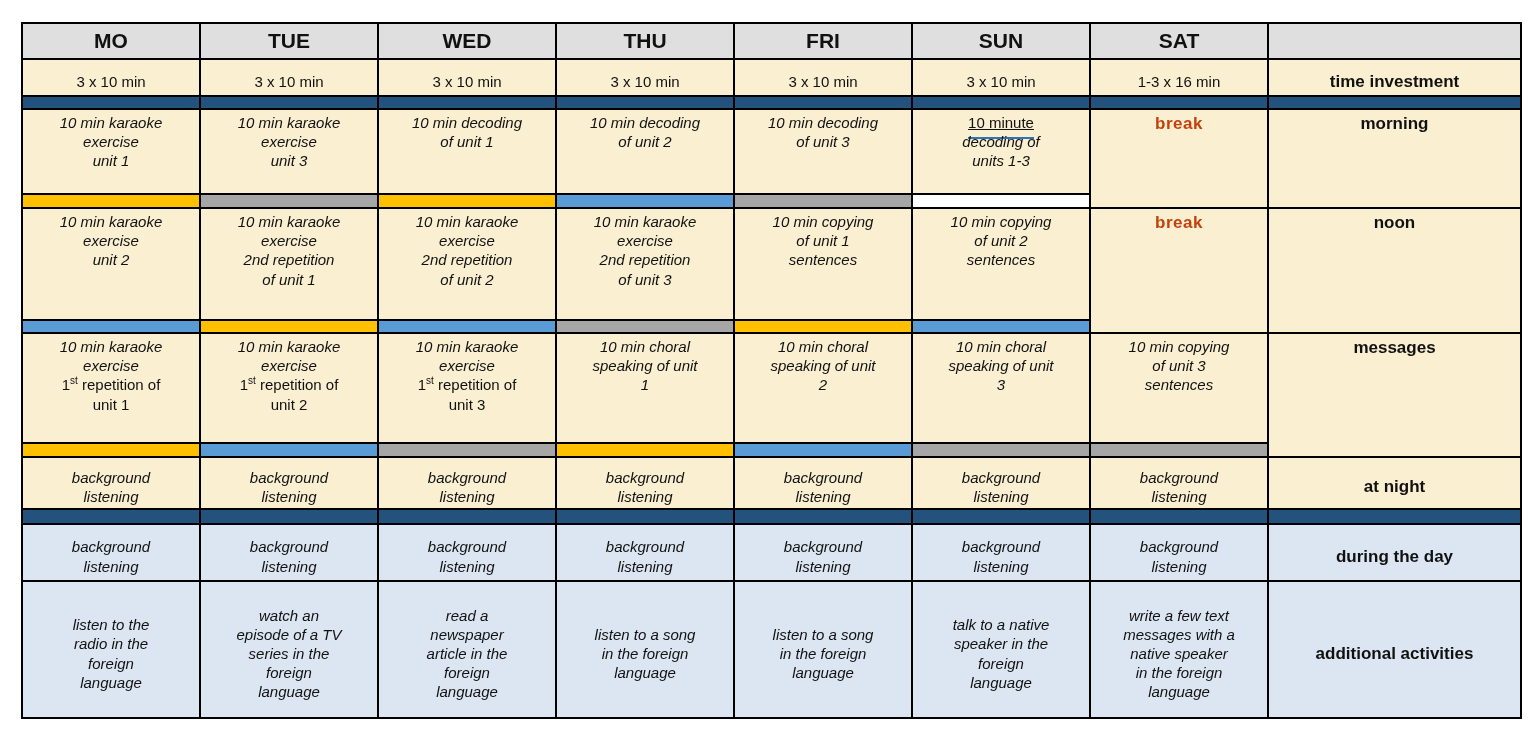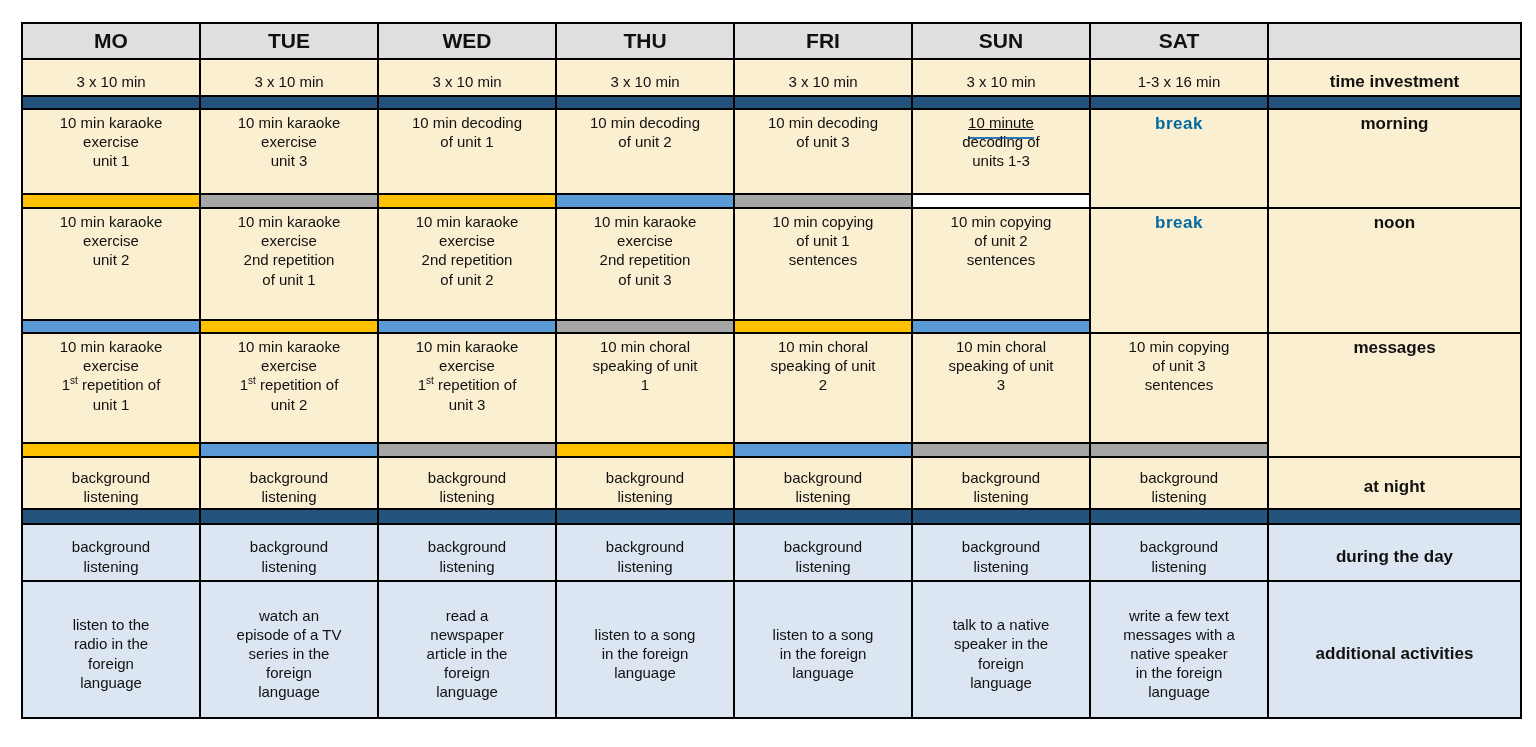--- a/index.html
+++ b/index.html
@@ -11,24 +11,24 @@
         grid-template-rows:34px 35px 11px 83px 12px 110px 11px 108px 12px 50px 13px 55px 135px;}
   .cell{background:#FAEFD1;display:flex;flex-direction:column;align-items:center;
         text-align:center;font-size:15px;line-height:1.28;justify-content:flex-start;padding-top:3px;box-sizing:border-box;}
   .h{background:#DFDFDF;font-weight:bold;font-size:21px;justify-content:center;padding-top:0;}
   .mid{justify-content:center;padding-top:8px;}
   .navy{background:#23527C;}
   .lblue{background:#DCE6F2;}
   .lab{font-weight:bold;font-size:17px;}
   .span2{grid-row:span 2;}
   .bar{min-height:0;}
-  .break-text{font-weight:bold;font-size:17px;color:#0369a1;letter-spacing:.5px;}
+  .break-text{font-weight:bold;font-size:17px;color:#c2410c;letter-spacing:.5px;}
   .ul{text-decoration:underline;text-decoration-thickness:1px;border-bottom:2.5px solid #2E75B5;padding-bottom:6px;}
   sup{font-size:10px;line-height:0;vertical-align:super;}
-  [data-bind-lines]{white-space:pre-line;}
+  [data-bind-lines]{white-space:pre-line;font-style:italic;}
   [data-color="orange"]{background:#FFC000;}
   [data-color="blue"]{background:#5B9BD5;}
   [data-color="gray"]{background:#A6A6A6;}
   [data-color="white"]{background:#FFFFFF;}
 </style>
 </head>
 <body>
 
 <div class="canvas">
   <div class="grid">

